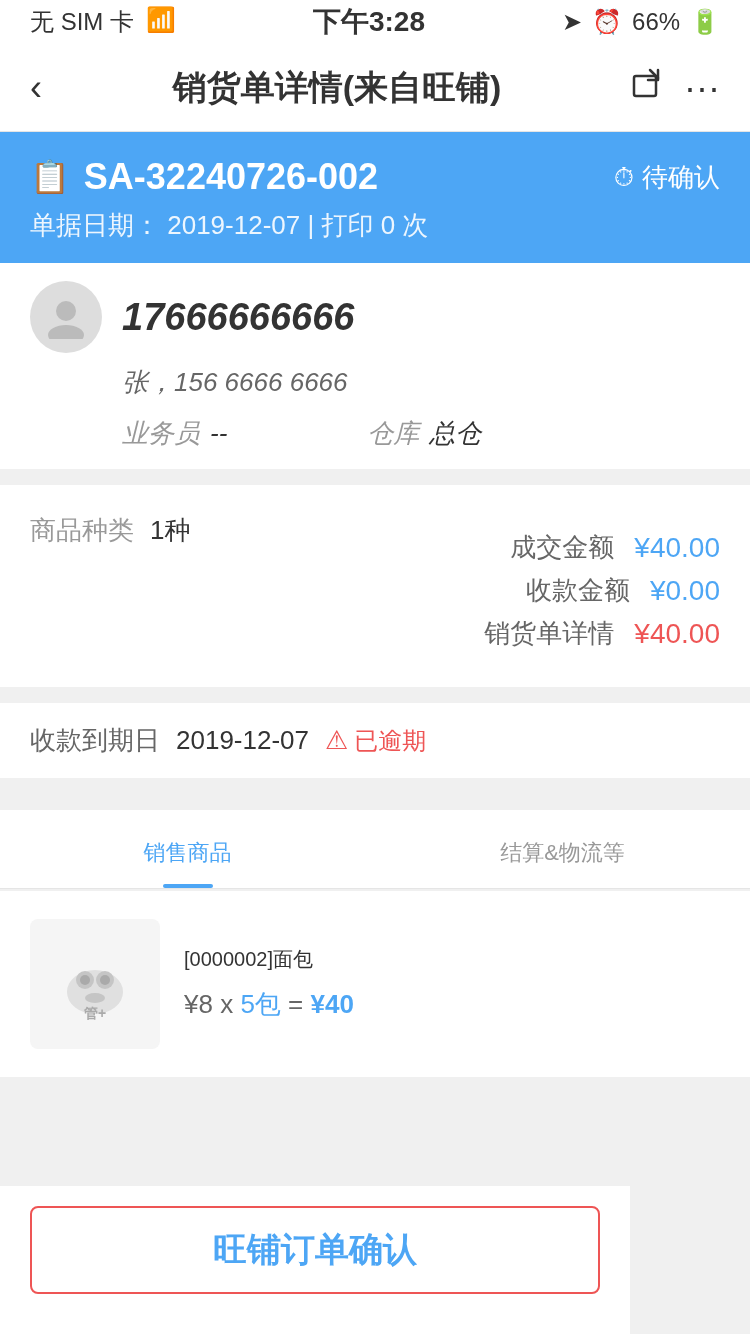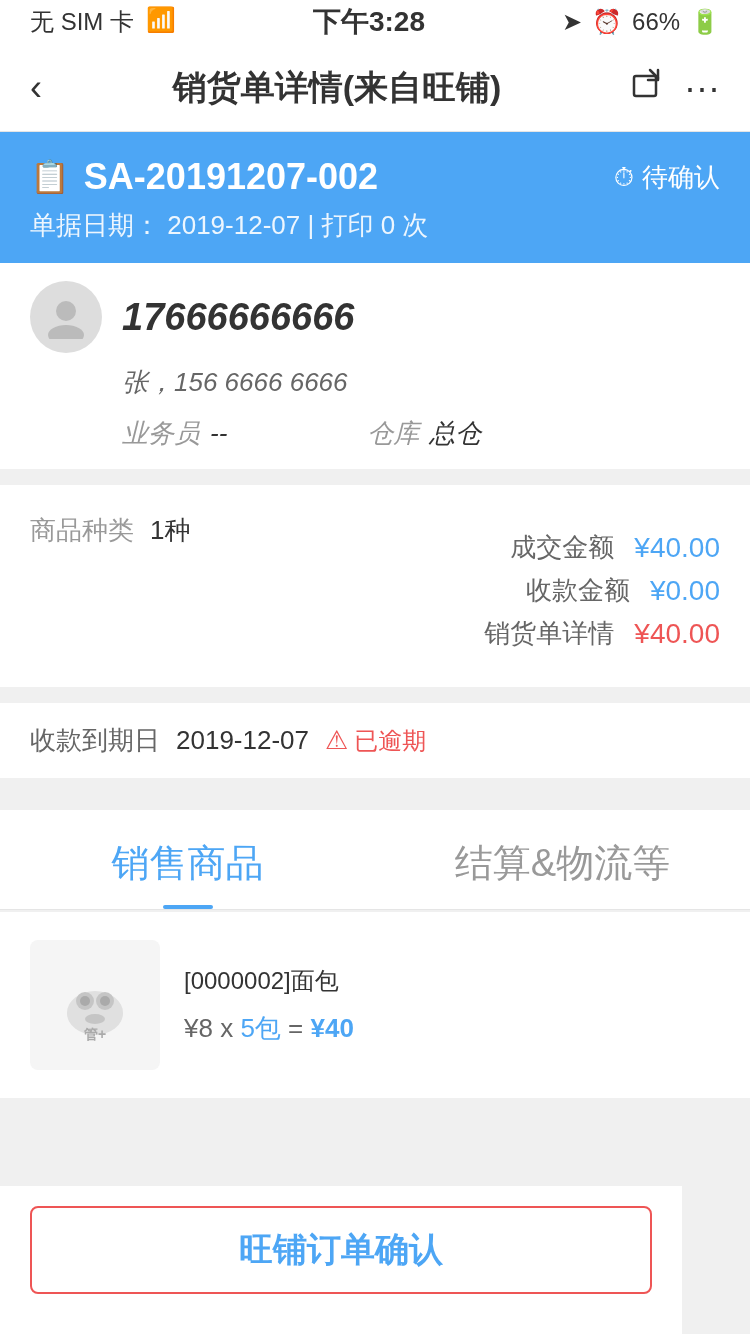--- a/index.html
+++ b/index.html
@@ -191,21 +191,21 @@
     .tabs-bar {
       background: #fff;
       display: flex;
       border-bottom: 1px solid #e5e5e5;
       margin-top: 16px;
     }
     .tab-item {
       flex: 1;
       text-align: center;
       padding: 28px 0 20px;
-      font-size: 38px;
+      font-size: 22px;
       color: #999;
       position: relative;
       cursor: pointer;
     }
     .tab-item.active {
       color: #4da6f5;
     }
     .tab-item.active::after {
       content: '';
       position: absolute;
@@ -234,40 +234,40 @@
       border-radius: 8px;
       display: flex;
       align-items: center;
       justify-content: center;
       font-size: 52px;
       color: #ccc;
       flex-shrink: 0;
       overflow: hidden;
     }
     .product-info { flex: 1; }
-    .product-name { font-size: 24px; color: #333; margin-bottom: 14px; }
+    .product-name { font-size: 20px; color: #333; margin-bottom: 14px; }
     .product-price {
       font-size: 26px;
       color: #666;
     }
     .price-highlight { color: #4da6f5; font-weight: 600; }
     .price-qty { color: #4da6f5; }
 
     
     .content-area {
       background: #f0f0f0;
       min-height: 200px;
     }
 
     
     .bottom-bar {
       position: fixed;
       bottom: 0;
       left: 0;
-      width: 682px;
+      width: 630px;
       background: #fff;
       padding: 20px 30px 40px;
     }
     .confirm-btn {
       width: 100%;
       height: 88px;
       border: 2px solid #e55;
       background: #fff;
       color: #4da6f5;
       font-size: 34px;
@@ -310,21 +310,21 @@
       </svg>
     </span>
     <span class="nav-icon">···</span>
   </div>
 </div>
 
 <div class="order-header">
   <div class="order-id-row">
     <div style="display:flex;align-items:center;gap:14px;">
       <span style="font-size:32px;">📋</span>
-      <span class="order-id">SA-20191207-002</span>
+      <span class="order-id">SA-32240726-002</span>
     </div>
     <div class="order-status">
       <span>⏱</span>
       <span>待确认</span>
     </div>
   </div>
   <div class="order-date">
     <span>单据日期：</span>
     <span>2019-12-07</span>
     <span>| 打印 0 次</span>

